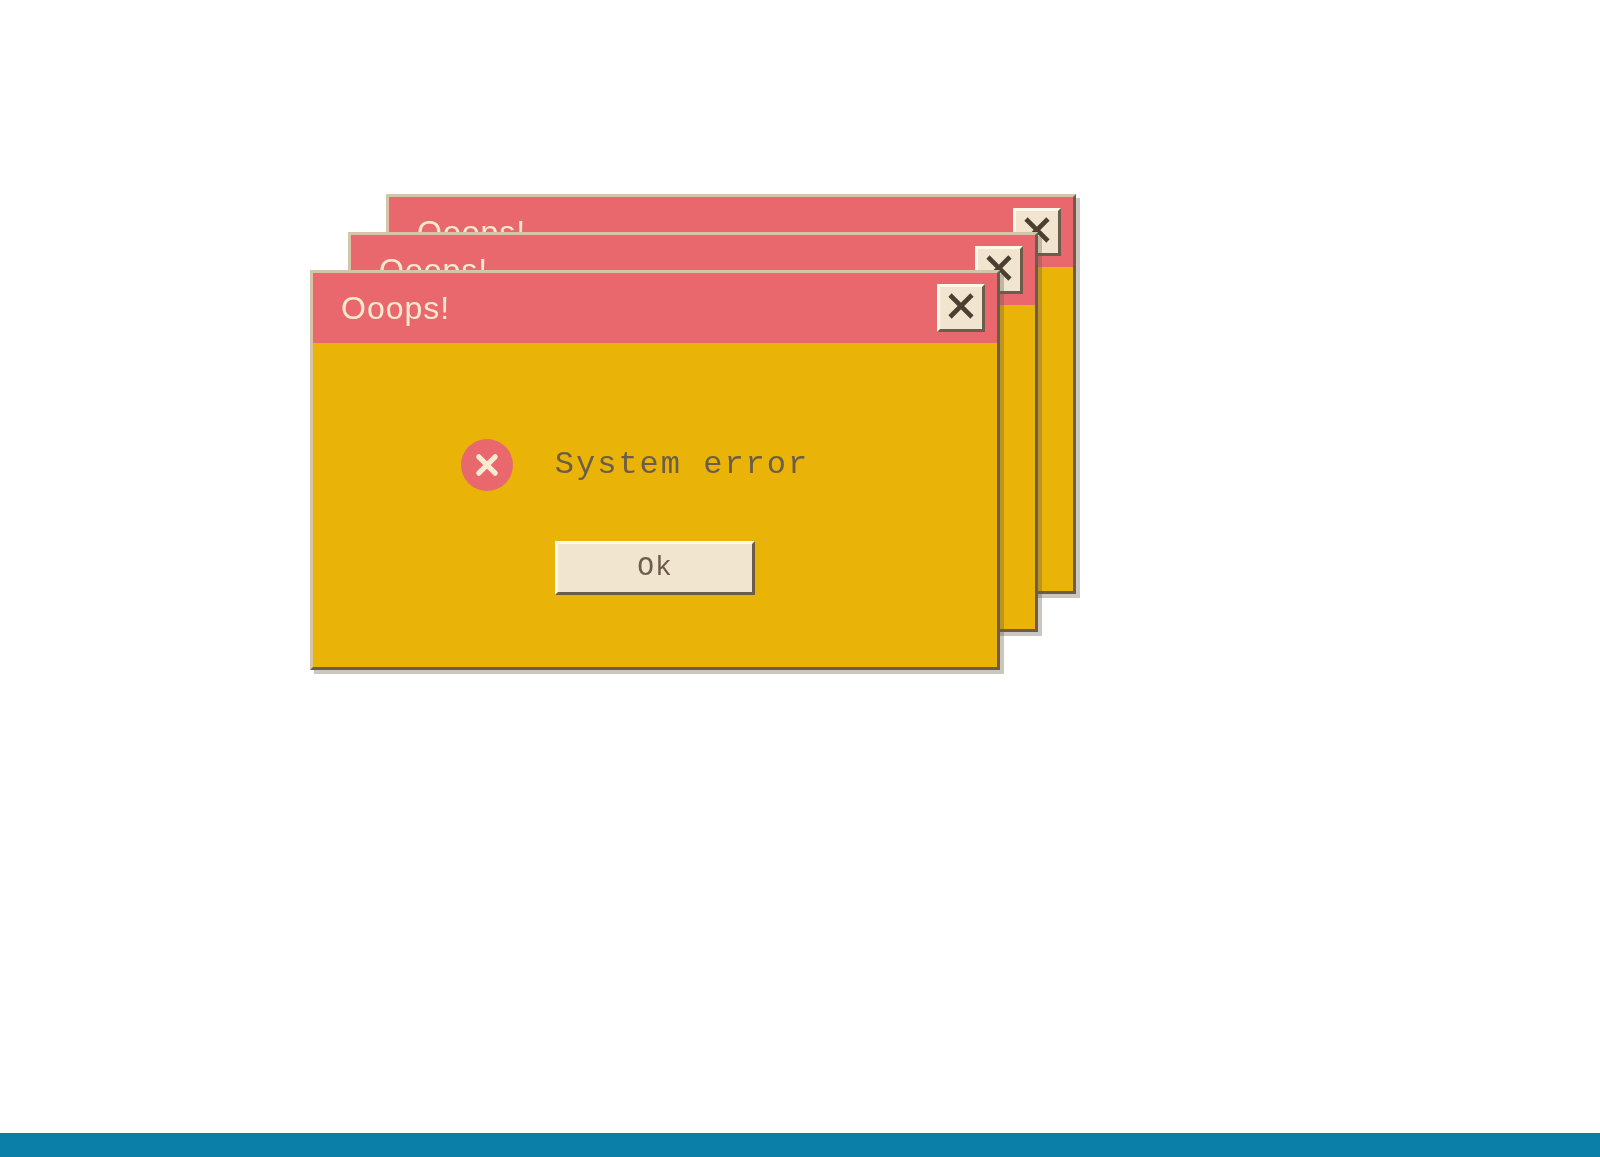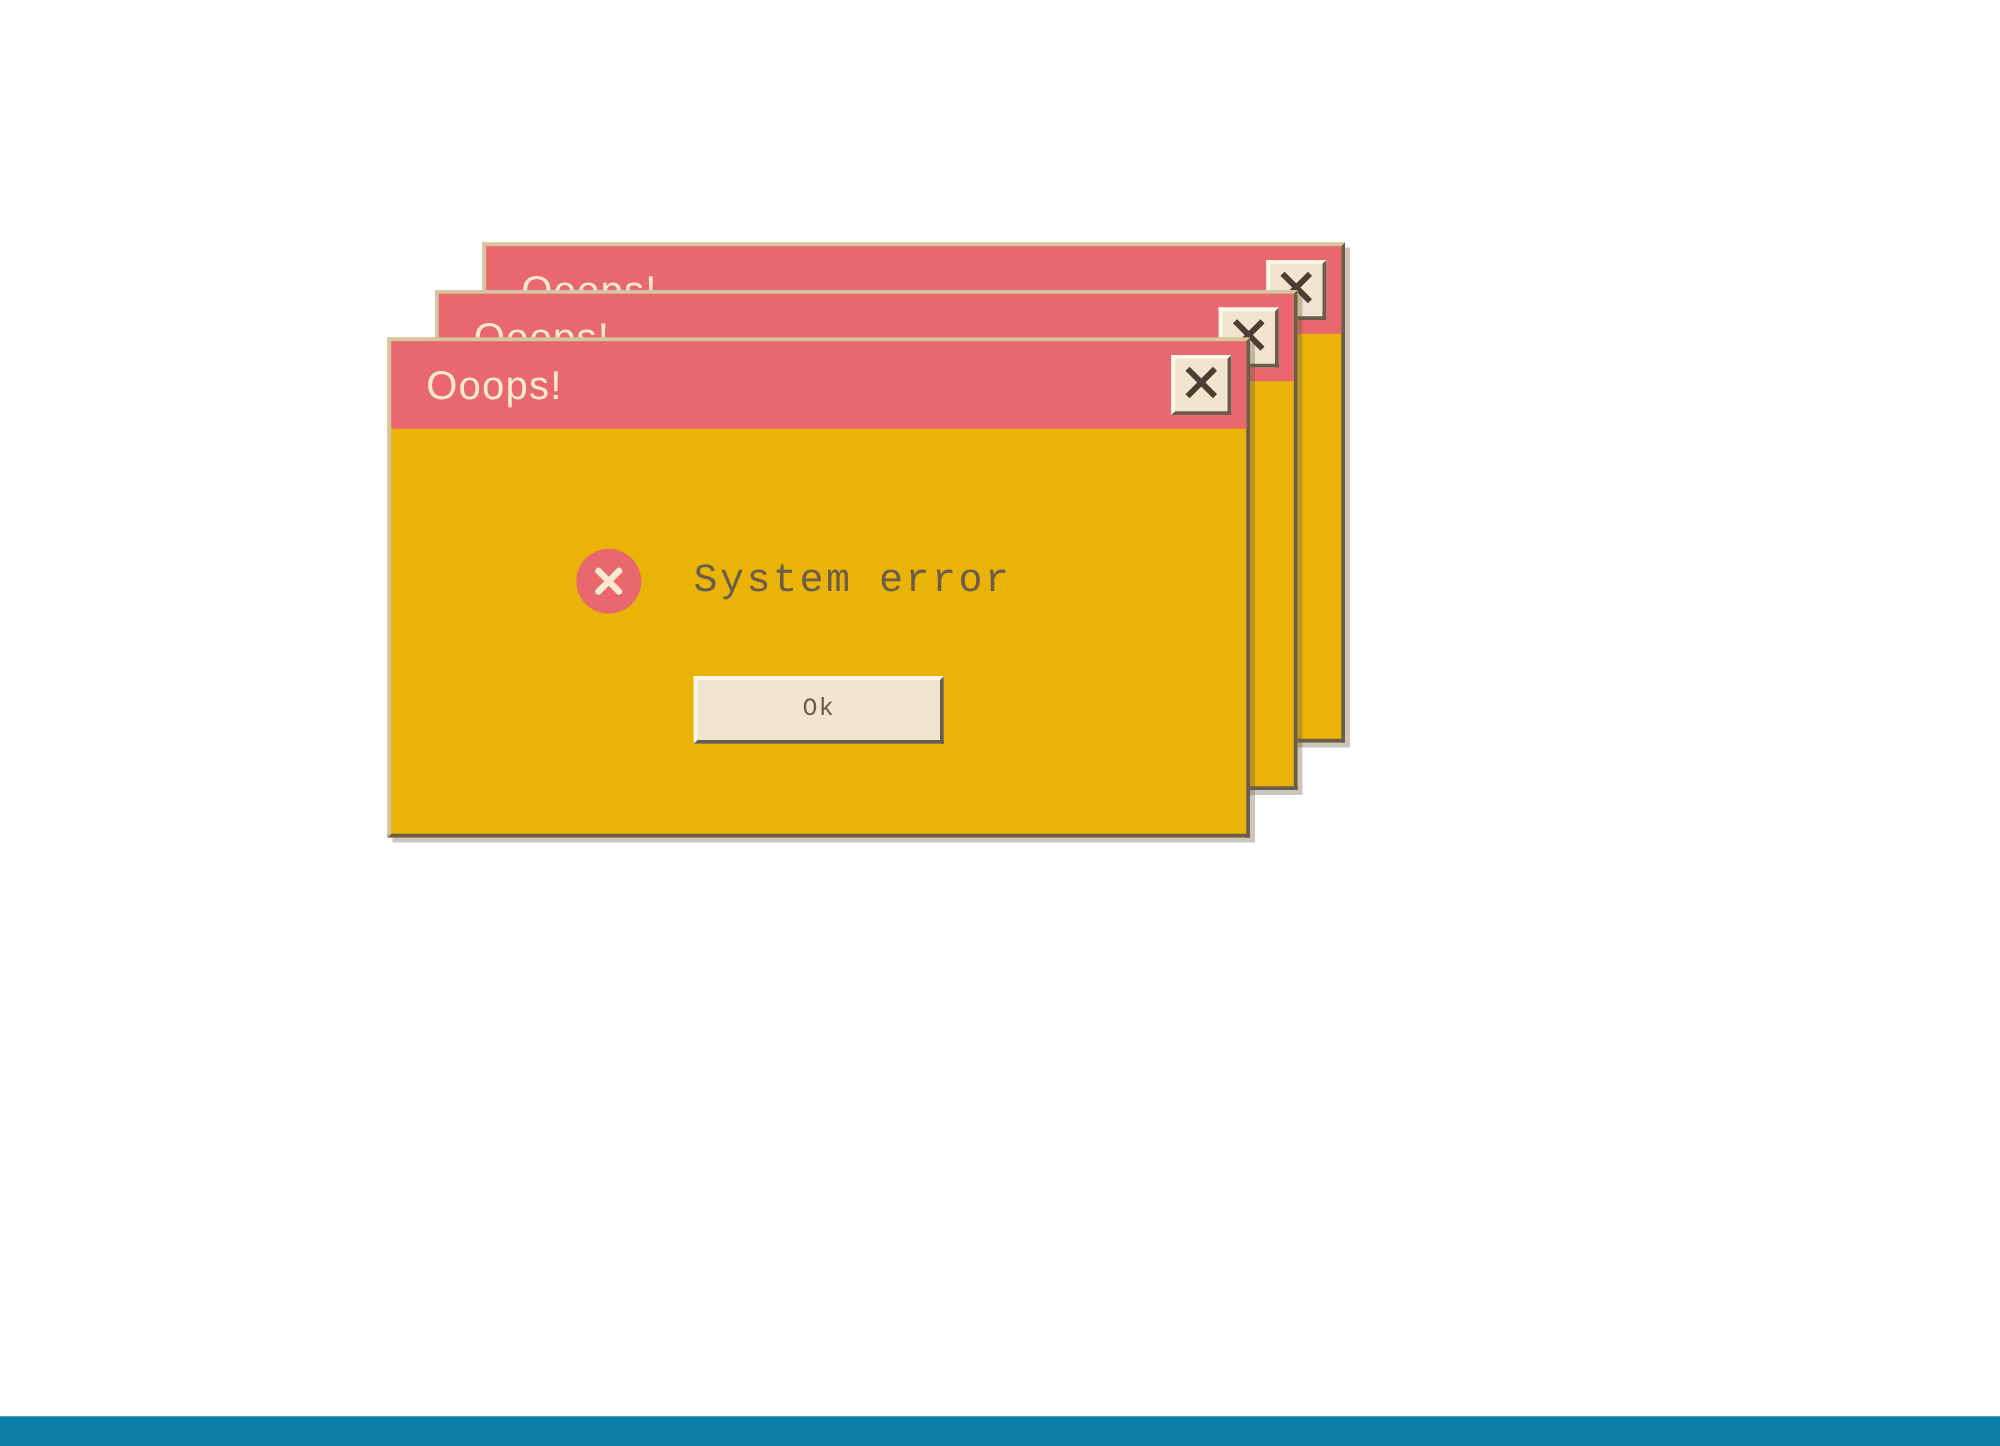--- a/index.html
+++ b/index.html
@@ -130,21 +130,21 @@
       height: 54px;
       background: #f2e5cf;
       border: 3px solid #6b5d4a;
       border-top-color: #fff8e8;
       border-left-color: #fff8e8;
       display: flex;
       align-items: center;
       justify-content: center;
       cursor: pointer;
       color: #6b5d4a;
-      font-size: 20px;
+      font-size: 28px;
       font-family: 'Courier New', monospace;
       letter-spacing: 1px;
     }
     
     .footer-bar {
       position: absolute;
       bottom: 0;
       left: 0;
       width: 100%;
       height: 24px;

